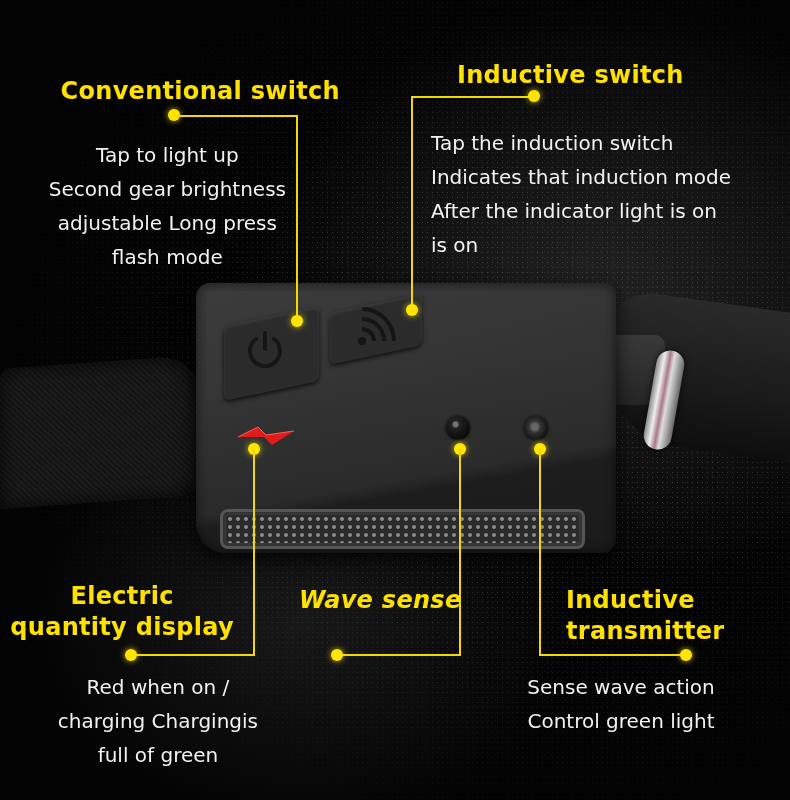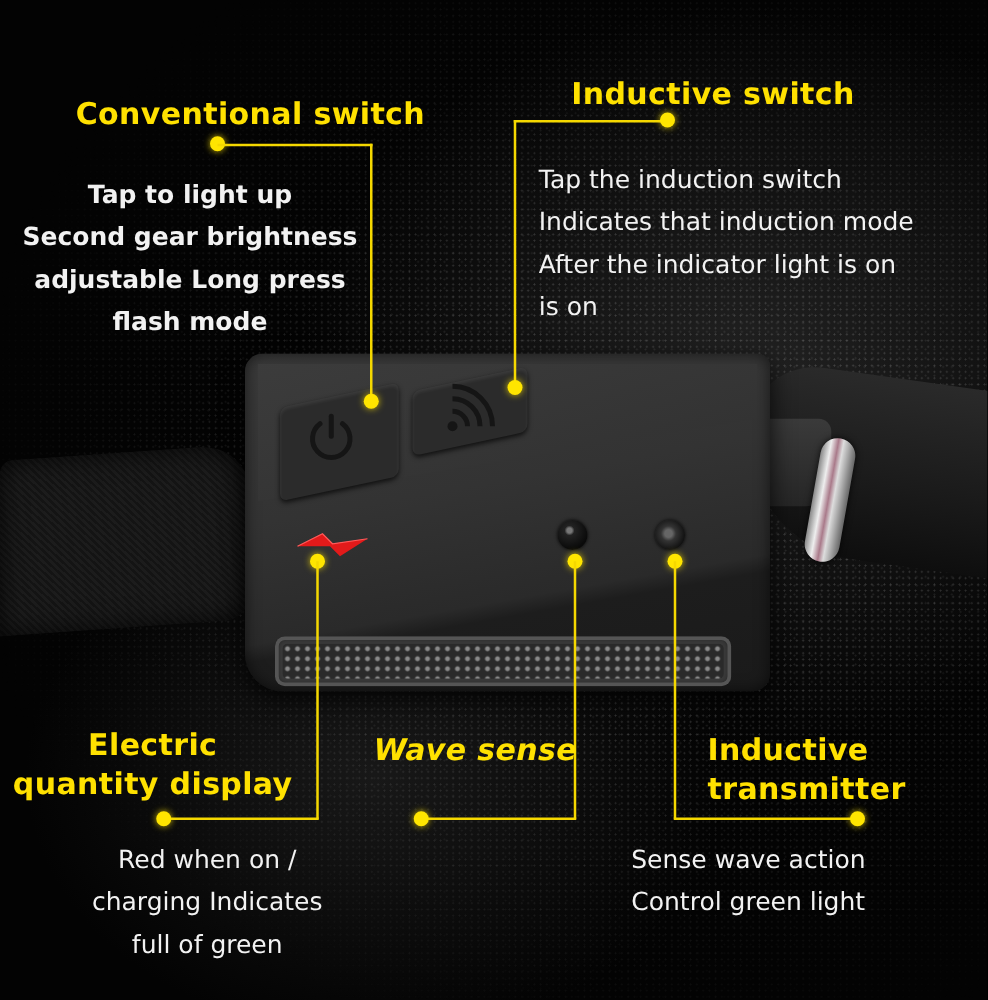--- a/index.html
+++ b/index.html
@@ -100,21 +100,21 @@
   }
   .title {
     position: absolute; color: #ffe100; font-weight: bold; font-size: 24px;
     line-height: 31px; white-space: nowrap; letter-spacing: 0.3px;
   }
   .desc {
     position: absolute; color: #f2f2f2; font-size: 20px; line-height: 34px; white-space: nowrap;
   }
   .right { text-align: center; }
   .left { text-align: left; }
-  .center { }
+  .center { text-align: center; }
 </style>
 </head>
 <body>
 
 <div class="stage">
   <div class="grain"></div>
 
   <div class="strap"></div>
   <div class="strap-right"></div>
   <div class="lens-housing"></div>
@@ -143,21 +143,21 @@
     <div class="grille">
       <div class="grille-inner"></div>
     </div>
   </div>
 
   <div class="title right" style="right:450px; top:76px;">Conventional switch</div>
   <div class="dot" style="left:168px; top:109px;"></div>
   <div class="line" style="left:174px; top:115px; width:124px; height:2px;"></div>
   <div class="line" style="left:296px; top:115px; width:2px; height:206px;"></div>
   <div class="dot" style="left:291px; top:315px;"></div>
-  <div class="desc right" style="right:504px; top:138px;font-weight:bold;">
+  <div class="desc right" style="right:504px; top:138px;">
     <div>Tap to light up</div>
     <div>Second gear brightness</div>
     <div>adjustable Long press</div>
     <div>flash mode</div>
   </div>
 
   <div class="title left" style="left:425px; top:60px;margin-left:32px;">Inductive switch</div>
   <div class="line" style="left:411px; top:96px; width:122px; height:2px;"></div>
   <div class="dot" style="left:528px; top:90px;"></div>
   <div class="line" style="left:411px; top:96px; width:2px; height:214px;"></div>
@@ -172,21 +172,21 @@
   <div class="dot" style="left:248px; top:443px;"></div>
   <div class="line" style="left:253px; top:449px; width:2px; height:206px;"></div>
   <div class="line" style="left:132px; top:654px; width:123px; height:2px;"></div>
   <div class="dot" style="left:125px; top:649px;"></div>
   <div class="title right" style="right:556px; top:581px;">
     <div>Electric</div>
     <div>quantity display</div>
   </div>
   <div class="desc right" style="right:532px; top:670px;">
     <div>Red when on /</div>
-    <div>charging Indicates</div>
+    <div>charging Chargingis</div>
     <div>full of green</div>
   </div>
 
   <div class="dot" style="left:454px; top:443px;"></div>
   <div class="line" style="left:459px; top:449px; width:2px; height:206px;"></div>
   <div class="line" style="left:339px; top:654px; width:122px; height:2px;"></div>
   <div class="dot" style="left:331px; top:649px;"></div>
   <div class="title left" style="left:299px; top:585px;font-style:italic;">Wave sense</div>
 
   <div class="dot" style="left:534px; top:443px;"></div>

